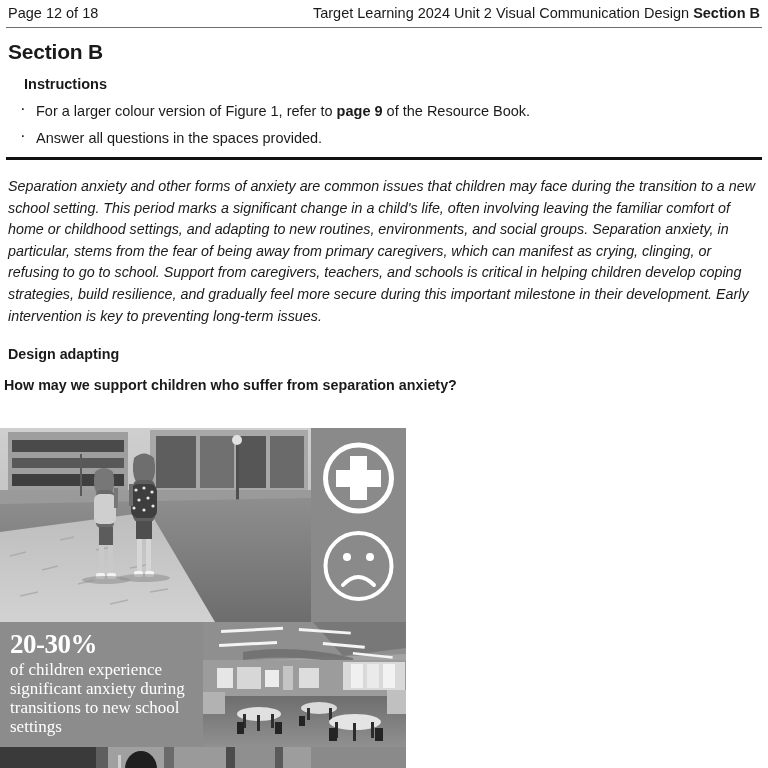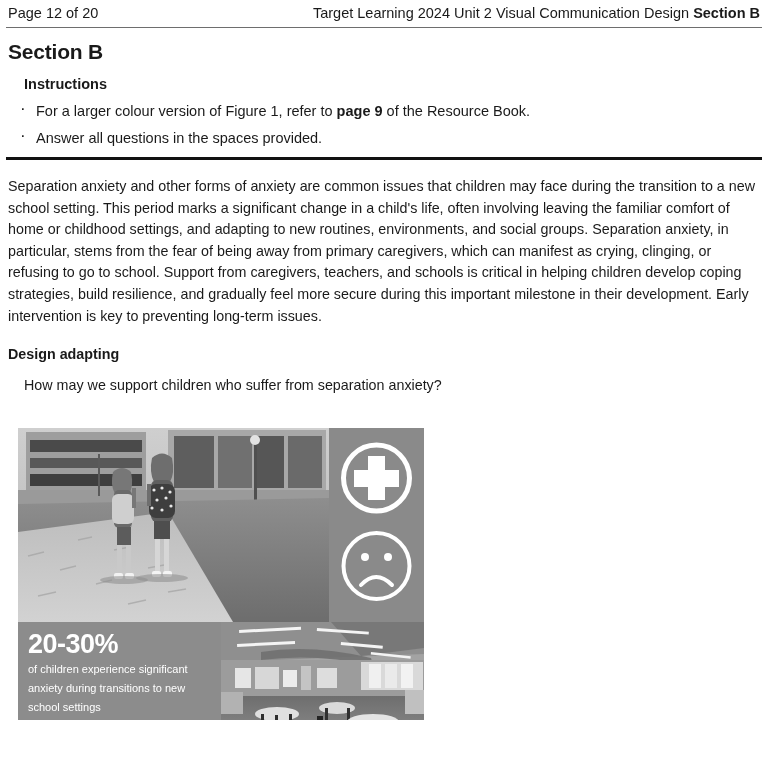--- a/index.html
+++ b/index.html
@@ -83,42 +83,45 @@
     background: #111111;
     margin: 10px 6px 0 6px;
   }
 
   
   .body-copy {
     font-size: 14.3px;
     line-height: 21.6px;
     margin: 16px 8px 0 8px;
     text-align: left;
+    font-style: italic;
   }
 
   .subhead {
     font-size: 14.3px;
     font-weight: bold;
     margin: 19px 0 0 8px;
   }
   .design-question {
     font-size: 14.3px;
     line-height: 20px;
-    margin: 13px 0 0 24px;
+    margin: 13px 0 0 4px;
+    font-weight: bold;
   }
 
   
   .collage {
     position: absolute;
-    left: 18px;
+    left: 0;
     top: 428px;
     width: 406px;
-    height: 292px;
+    height: 340px;
     overflow: hidden;
     background: #8a8a8a;
+    font-family: Liberation Serif, serif;
   }
   .collage-row { position: absolute; left: 0; }
 
   
   .row1 { top: 0; width: 406px; height: 194px; }
   .photo-walk {
     position: absolute;
     left: 0; top: 0;
     width: 311px; height: 194px;
     overflow: hidden;
@@ -143,21 +146,21 @@
     padding: 8px 10px 0 10px;
     overflow: hidden;
   }
   .stat-number {
     font-size: 27px;
     font-weight: bold;
     line-height: 29px;
     letter-spacing: -0.5px;
   }
   .stat-text {
-    font-size: 11px;
+    font-size: 17px;
     line-height: 19px;
     margin-top: 1px;
   }
   .photo-class {
     position: absolute;
     left: 203px; top: 0;
     width: 203px; height: 125px;
     overflow: hidden;
     background: #999999;
   }
@@ -179,21 +182,21 @@
   }
 
   .svg-fill { display: block; width: 100%; height: 100%; }
 </style>
 </head>
 <body>
 
 <div class="page">
 
   <div class="running-header">
-    <div class="rh-left">Page 12 of 20</div>
+    <div class="rh-left">Page 12 of 18</div>
     <div class="rh-right"><span>Target Learning 2024 Unit 2 Visual Communication Design</span> <span class="rh-strong">Section B</span></div>
   </div>
   <div class="header-rule"></div>
 
   <div class="section-title">Section B</div>
   <div class="instructions-title">Instructions</div>
 
   <ul class="instructions">
     <li><span>For a larger colour version of Figure 1, refer to </span><span class="bold">page 9</span><span> of the Resource Book.</span></li>
     <li><span>Answer all questions in the spaces provided.</span></li>

